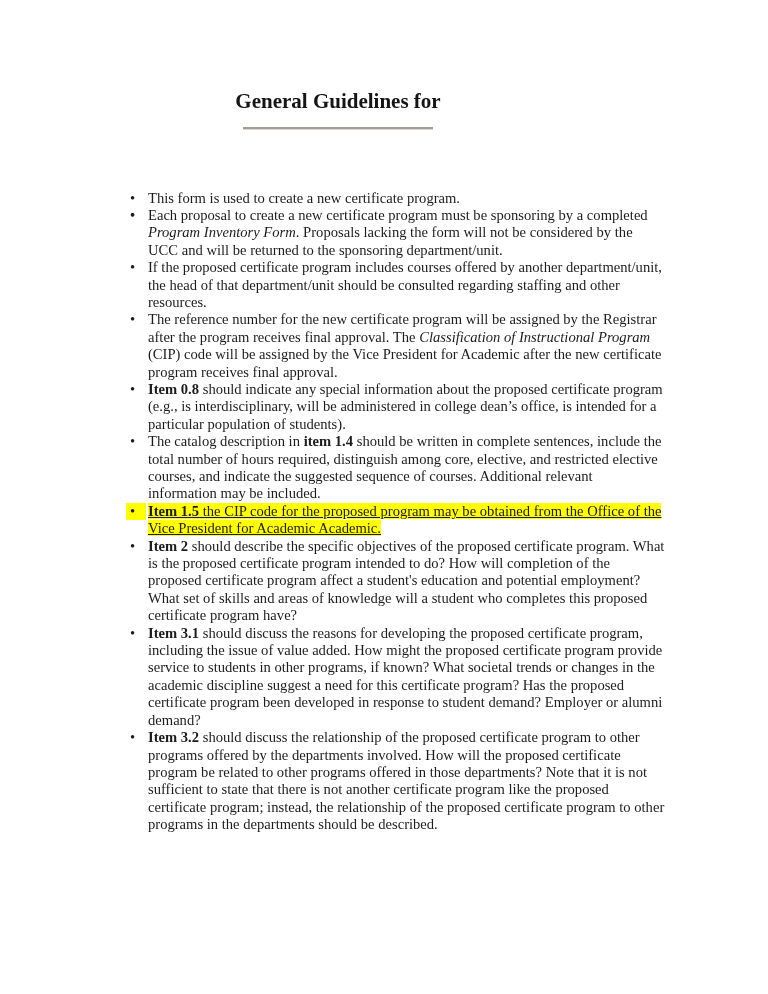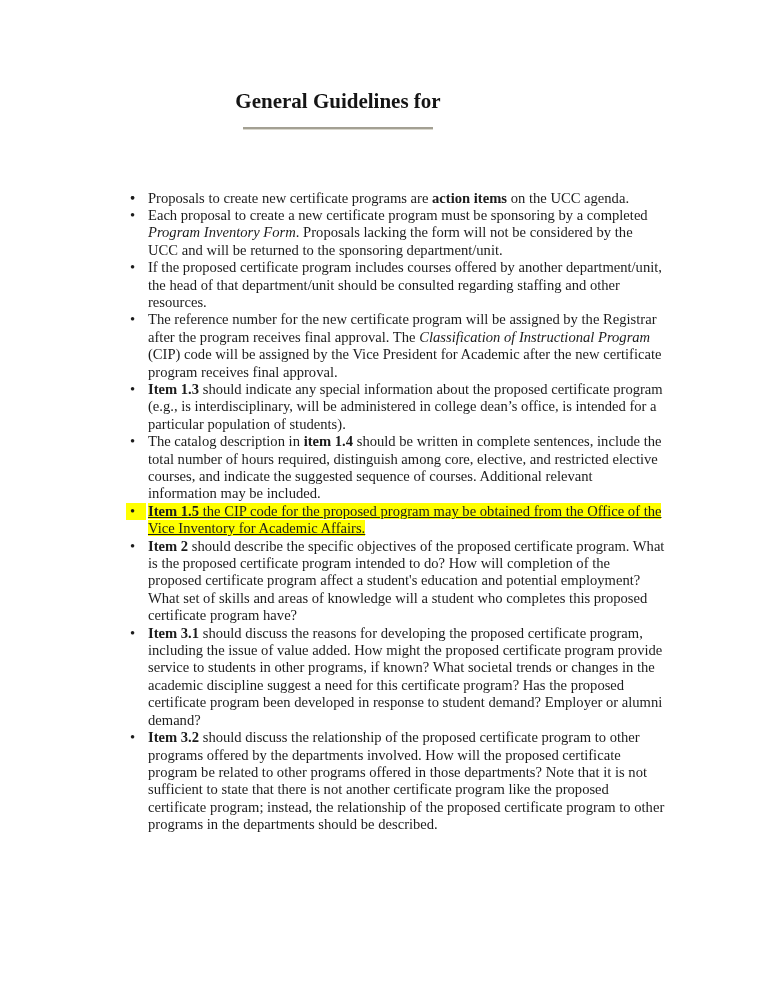--- a/index.html
+++ b/index.html
@@ -62,25 +62,25 @@
 </style>
 </head>
 <body>
 
 <div class="page">
   <h1 class="title">
     <span class="title-line">General Guidelines for</span>
   </h1>
   <div class="divider"></div>
   <ul class="guidelines">
+      <li><span class="marker">•</span><span class="content"><span>This form is used to create a new certificate program.</span></span></li>
       <li><span class="marker">•</span></li>
-      <li><span class="marker">•</span><span class="content"><span>Proposals to create new certificate programs are </span><span class="b">action items</span><span> on the UCC agenda.</span></span></li>
       <li><span class="marker">•</span><span class="content"><span>Each proposal to create a new certificate program must be sponsoring by a completed </span><span class="i">Program Inventory Form</span><span>. Proposals lacking the form will not be considered by the UCC and will be returned to the sponsoring department/unit.</span></span></li>
       <li><span class="marker">•</span><span class="content"><span>If the proposed certificate program includes courses offered by another department/unit, the head of that department/unit should be consulted regarding staffing and other resources.</span></span></li>
       <li><span class="marker">•</span><span class="content"><span>The reference number for the new certificate program will be assigned by the Registrar after the program receives final approval. The </span><span class="i">Classification of Instructional Program</span><span> (CIP) code will be assigned by the Vice President for Academic after the new certificate program receives final approval.</span></span></li>
-      <li><span class="marker">•</span><span class="content"><span class="b">Item 1.3</span><span> should indicate any special information about the proposed certificate program (e.g., is interdisciplinary, will be administered in college dean’s office, is intended for a particular population of students).</span></span></li>
+      <li><span class="marker">•</span><span class="content"><span class="b">Item 0.8</span><span> should indicate any special information about the proposed certificate program (e.g., is interdisciplinary, will be administered in college dean’s office, is intended for a particular population of students).</span></span></li>
       <li><span class="marker">•</span><span class="content"><span>The catalog description in </span><span class="b">item 1.4</span><span> should be written in complete sentences, include the total number of hours required, distinguish among core, elective, and restricted elective courses, and indicate the suggested sequence of courses. Additional relevant information may be included.</span></span></li>
-      <li><span class="marker hl-marker">•</span><span class="content"><span class="b hl">Item 1.5</span><span class="hl"> the CIP code for the proposed program may be obtained from the Office of the Vice Inventory for Academic Affairs.</span></span></li>
+      <li><span class="marker hl-marker">•</span><span class="content"><span class="b hl">Item 1.5</span><span class="hl"> the CIP code for the proposed program may be obtained from the Office of the Vice President for Academic Academic.</span></span></li>
       <li><span class="marker">•</span><span class="content"><span class="b">Item 2</span><span> should describe the specific objectives of the proposed certificate program. What is the proposed certificate program intended to do? How will completion of the proposed certificate program affect a student's education and potential employment? What set of skills and areas of knowledge will a student who completes this proposed certificate program have?</span></span></li>
       <li><span class="marker">•</span><span class="content"><span class="b">Item 3.1</span><span> should discuss the reasons for developing the proposed certificate program, including the issue of value added. How might the proposed certificate program provide service to students in other programs, if known? What societal trends or changes in the academic discipline suggest a need for this certificate program? Has the proposed certificate program been developed in response to student demand? Employer or alumni demand?</span></span></li>
       <li><span class="marker">•</span><span class="content"><span class="b">Item 3.2</span><span> should discuss the relationship of the proposed certificate program to other programs offered by the departments involved. How will the proposed certificate program be related to other programs offered in those departments? Note that it is not sufficient to state that there is not another certificate program like the proposed certificate program; instead, the relationship of the proposed certificate program to other programs in the departments should be described.</span></span></li>
     </ul>
 </div>
 
 </body></html>

